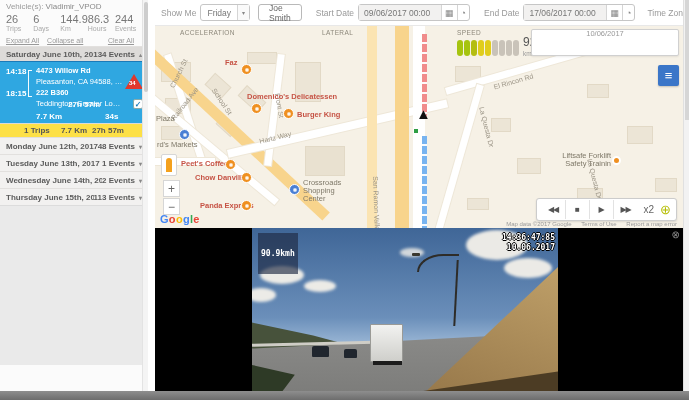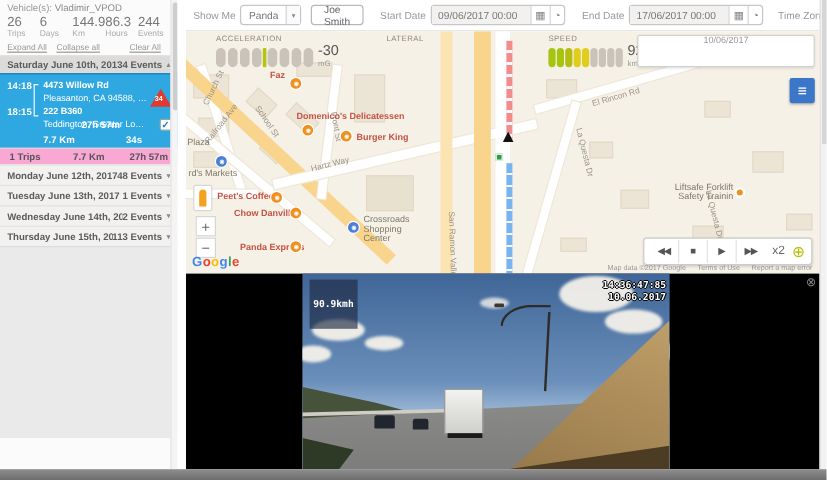--- a/index.html
+++ b/index.html
@@ -27,21 +27,21 @@
   .tc-bracket { position:absolute; left:28px; top:8px; width:4px; height:27px; border-left:1px solid rgba(255,255,255,.95); border-top:1px solid rgba(255,255,255,.95); border-bottom:1px solid rgba(255,255,255,.95); }
   .tc-lines { position:absolute; left:36px; top:3px; width:88px; font-size:7.5px; line-height:11px; }
   .tc-lines .b { font-weight:bold; }
   .tc-lines div { white-space:nowrap; overflow:hidden; text-overflow:ellipsis; }
   .tc-warning { position:absolute; right:5px; top:12px; width:0; height:0; border-left:9px solid transparent; border-right:9px solid transparent; border-bottom:15px solid #e0392e; }
   .tc-warning span { position:absolute; left:-5px; top:6px; font-size:6px; color:#fff; font-weight:bold; }
   .tc-dur { position:absolute; left:68px; top:38px; font-size:8px; font-weight:bold; }
   .tc-check { position:absolute; right:5px; top:37px; width:10px; height:10px; background:#fff; border:1px solid #8aa; border-radius:2px; font-size:8px; line-height:9px; text-align:center; color:#1a7ab8; font-weight:bold; }
   .tc-km { position:absolute; left:36px; top:50px; font-size:8px; font-weight:bold; }
   .tc-idle { position:absolute; left:72px; top:50px; font-size:8px; font-weight:bold;margin-left:33px; }
-  .sumrow { display:flex; align-items:center; height:14px; background:#f9a8d4; border-top:1px solid #dcdad8; font-size:8px; font-weight:bold; color:#555; padding:0 8px; }
+  .sumrow { display:flex; align-items:center; height:14px; background:#fde047; border-top:1px solid #dcdad8; font-size:8px; font-weight:bold; color:#555; padding:0 24px; }
   .sumrow span { flex:1; }
   .sumrow span:nth-child(2){ text-align:center; }
   .sumrow span:nth-child(3){ text-align:right; }
   .side-empty { height:160px; background:#eaeaea; border-top:1px solid #dcdcdc; }
   .side-scroll { position:absolute; right:0; top:0; width:6px; height:391px; background:#f4f4f4; border-left:1px solid #e3e3e3; }
   .side-scroll .thumb { position:absolute; top:2px; left:1px; width:4px; height:90px; background:#cdcdcd; border-radius:2px; }
   .gap-col { position:absolute; left:148px; top:0; width:7px; height:391px; background:#fff; }
 
   
   .toolbar { position:absolute; left:155px; top:0; width:528px; height:26px; background:#fff; border-bottom:1px solid #e8e8e8; display:flex; align-items:center; font-size:8.5px; color:#999; }
@@ -212,21 +212,21 @@
     <div class="side-empty"></div>
     <div class="side-scroll">
         <div class="thumb"></div>
       </div>
   </aside>
   <div class="gap-col"></div>
 
   <div class="toolbar">
     <span class="lbl">Show Me</span>
     <div class="tb-select">
-      <span class="val">Panda</span>
+      <span class="val">Friday</span>
       <span class="car">▾</span>
     </div>
     <div class="tb-btn">Joe Smith</div>
     <span class="lbl" style="margin-left:14px;">Start Date</span>
     <div class="tb-input">
       <span class="val">09/06/2017 00:00</span>
       <span class="ic">▦</span>
       <span class="ic">◔</span>
     </div>
     <span class="lbl" style="margin-left:14px;">End Date</span>
@@ -308,36 +308,20 @@
     <span class="poi-lbl gray" style="left:400px;top:126px;width:56px;white-space:normal;line-height:8px;text-align:right;">Liftsafe Forklift Safety Trainin</span>
     <div class="poi-dot" style="left:457px;top:130px;"></div>
 
     <div class="route" style="left:267px;top:8px;height:84px;background-color:#f08c8c;"></div>
     <div class="green-sq" style="left:258px;top:102px;"></div>
     <div class="route" style="left:267px;top:110px;height:92px;background-color:#78b4f0;"></div>
     <div class="veh-arrow" style="left:261px;top:82px;">▲</div>
 
     <div class="gauge" style="left:25px;">
       <div class="gauge-label">ACCELERATION</div>
-      <div class="gauge-row">
-        <div class="gauge-bars">
-            <div class="gbar" style="background: rgb(201, 195, 185);"></div>
-            <div class="gbar" style="background: rgb(201, 195, 185);"></div>
-            <div class="gbar" style="background: rgb(201, 195, 185);"></div>
-            <div class="gbar" style="background: rgb(201, 195, 185);"></div>
-          </div>
-        <div class="gsliver" style="background: rgb(181, 196, 14);"></div>
-        <div class="gauge-bars">
-            <div class="gbar" style="background: rgb(201, 195, 185);"></div>
-            <div class="gbar" style="background: rgb(201, 195, 185);"></div>
-            <div class="gbar" style="background: rgb(201, 195, 185);"></div>
-            <div class="gbar" style="background: rgb(201, 195, 185);"></div>
-          </div>
-        <div class="gauge-val"><span>-30</span><small>mG</small></div>
-      </div>
     </div>
     <div class="gauge" style="left:167px;">
       <div class="gauge-label">LATERAL</div>
     </div>
     <div class="gauge" style="left:302px;">
       <div class="gauge-label">SPEED</div>
       <div class="gauge-row gbar-sm">
         <div class="gauge-bars" style="gap:1px;">
             <div class="gbar" style="background: rgb(166, 196, 16);"></div>
             <div class="gbar" style="background: rgb(166, 196, 16);"></div>

